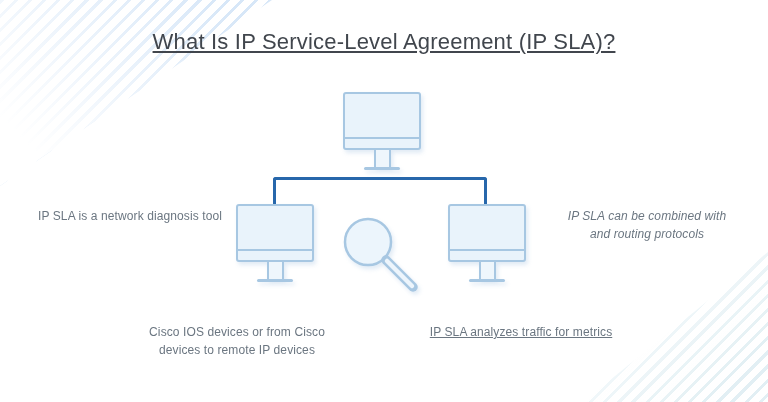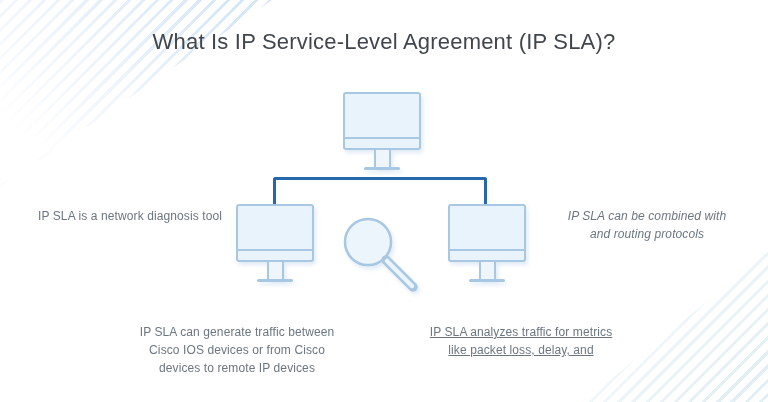--- a/index.html
+++ b/index.html
@@ -38,20 +38,21 @@
     content: ""; position: absolute; inset: 0;
     background: linear-gradient(315deg, rgba(255,255,255,0) 15%, #ffffff 90%);
   }
 
   
   .title {
     position: absolute; top: 29px; left: 0; width: 100%;
     text-align: center;
     font-size: 22px; font-weight: 400; letter-spacing: 0.2px;
     color: var(--title-text, #41464d);
+    text-decoration: underline;
   }
 
   
   .monitor {
     position: absolute;
     display: flex; flex-direction: column; align-items: center;
     filter: drop-shadow(2px 3px 2px rgba(168,198,226,0.35));
   }
   .monitor .screen {
     width: 78px; height: 58px; box-sizing: border-box;
@@ -147,23 +148,21 @@
   <div class="note note-left">
     <div>IP SLA is a network diagnosis tool</div>
   </div>
 
   <div class="note note-right">
     <div>IP SLA can be combined with</div>
     <div>and routing protocols</div>
   </div>
 
   <div class="note note-bottom-left">
-    <div>IP SLA can generate traffic between</div>
     <div>Cisco IOS devices or from Cisco</div>
     <div>devices to remote IP devices</div>
   </div>
 
   <div class="note note-bottom-right">
     <div>IP SLA analyzes traffic for metrics</div>
-    <div>like packet loss, delay, and</div>
   </div>
 
 </div>
 
 </body></html>

